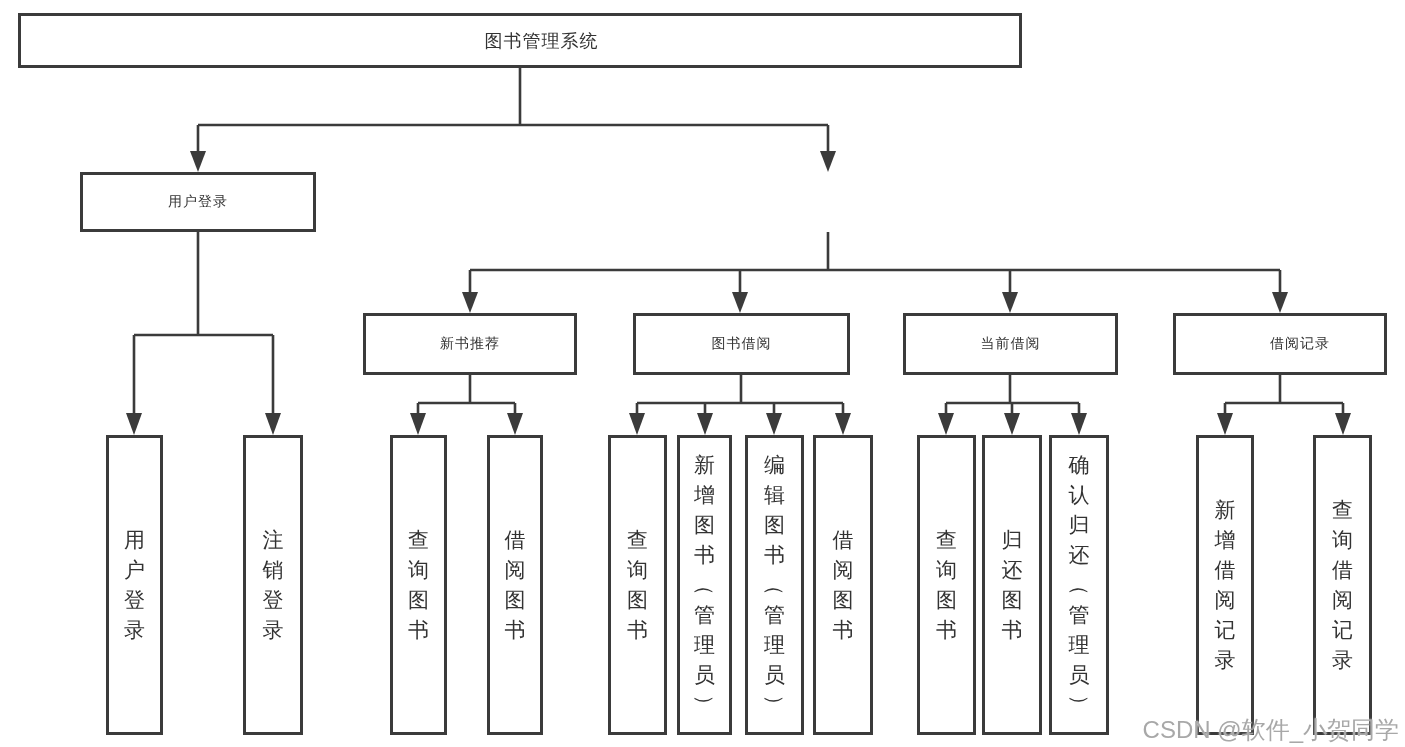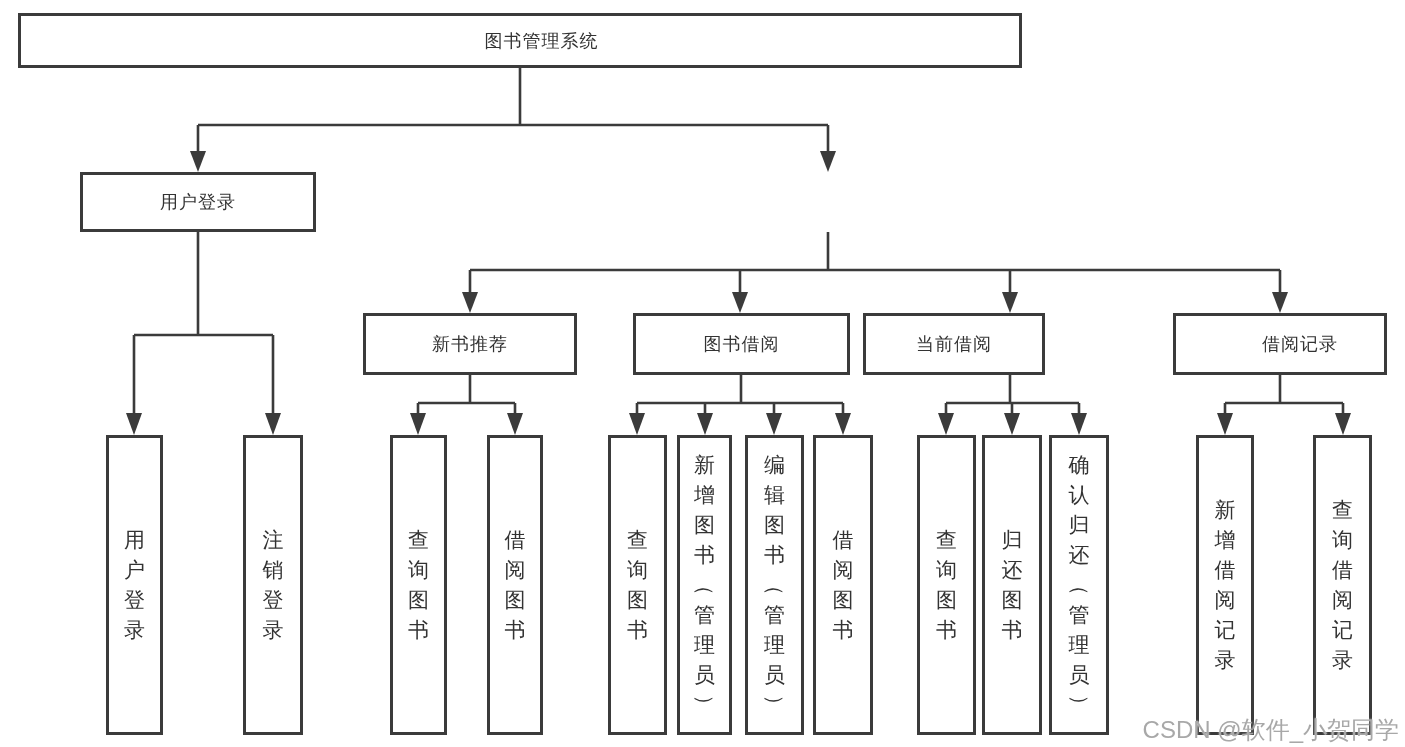--- a/index.html
+++ b/index.html
@@ -40,21 +40,21 @@
   .node {
     position: absolute;
     background: #ffffff;
     border: 3px solid var(--box-border);
     display: flex;
     align-items: center;
     justify-content: center;
     color: var(--text);
   }
   .hlabel {
-    font-size: 18px;
+    font-size: 14px;
     letter-spacing: 1px;
     white-space: nowrap;
   }
   .root-node .hlabel { font-size: 18px; }
   .leaf {
     top: 435px;
     height: 300px;
   }
   .vlabel {
     display: flex;
@@ -137,21 +137,21 @@
   <div class="node" style="left:80px; top:172px; width:236px; height:60px;">
     <span class="hlabel">用户登录</span>
   </div>
 
   <div class="node" style="left:363px; top:313px; width:214px; height:62px;">
     <span class="hlabel">新书推荐</span>
   </div>
   <div class="node" style="left:633px; top:313px; width:217px; height:62px;">
     <span class="hlabel">图书借阅</span>
   </div>
-  <div class="node" style="left:863px; top:313px; width:182px; height:62px;">
+  <div class="node" style="left:903px; top:313px; width:215px; height:62px;">
     <span class="hlabel">当前借阅</span>
   </div>
   <div class="node" style="left:1173px; top:313px; width:214px; height:62px;padding-left:40px;">
     <span class="hlabel">借阅记录</span>
   </div>
 
   <div class="node leaf" style="left:106px; width:57px;">
     <span class="vlabel">
         <span class="vchar">用</span>
         <span class="vchar">户</span>

